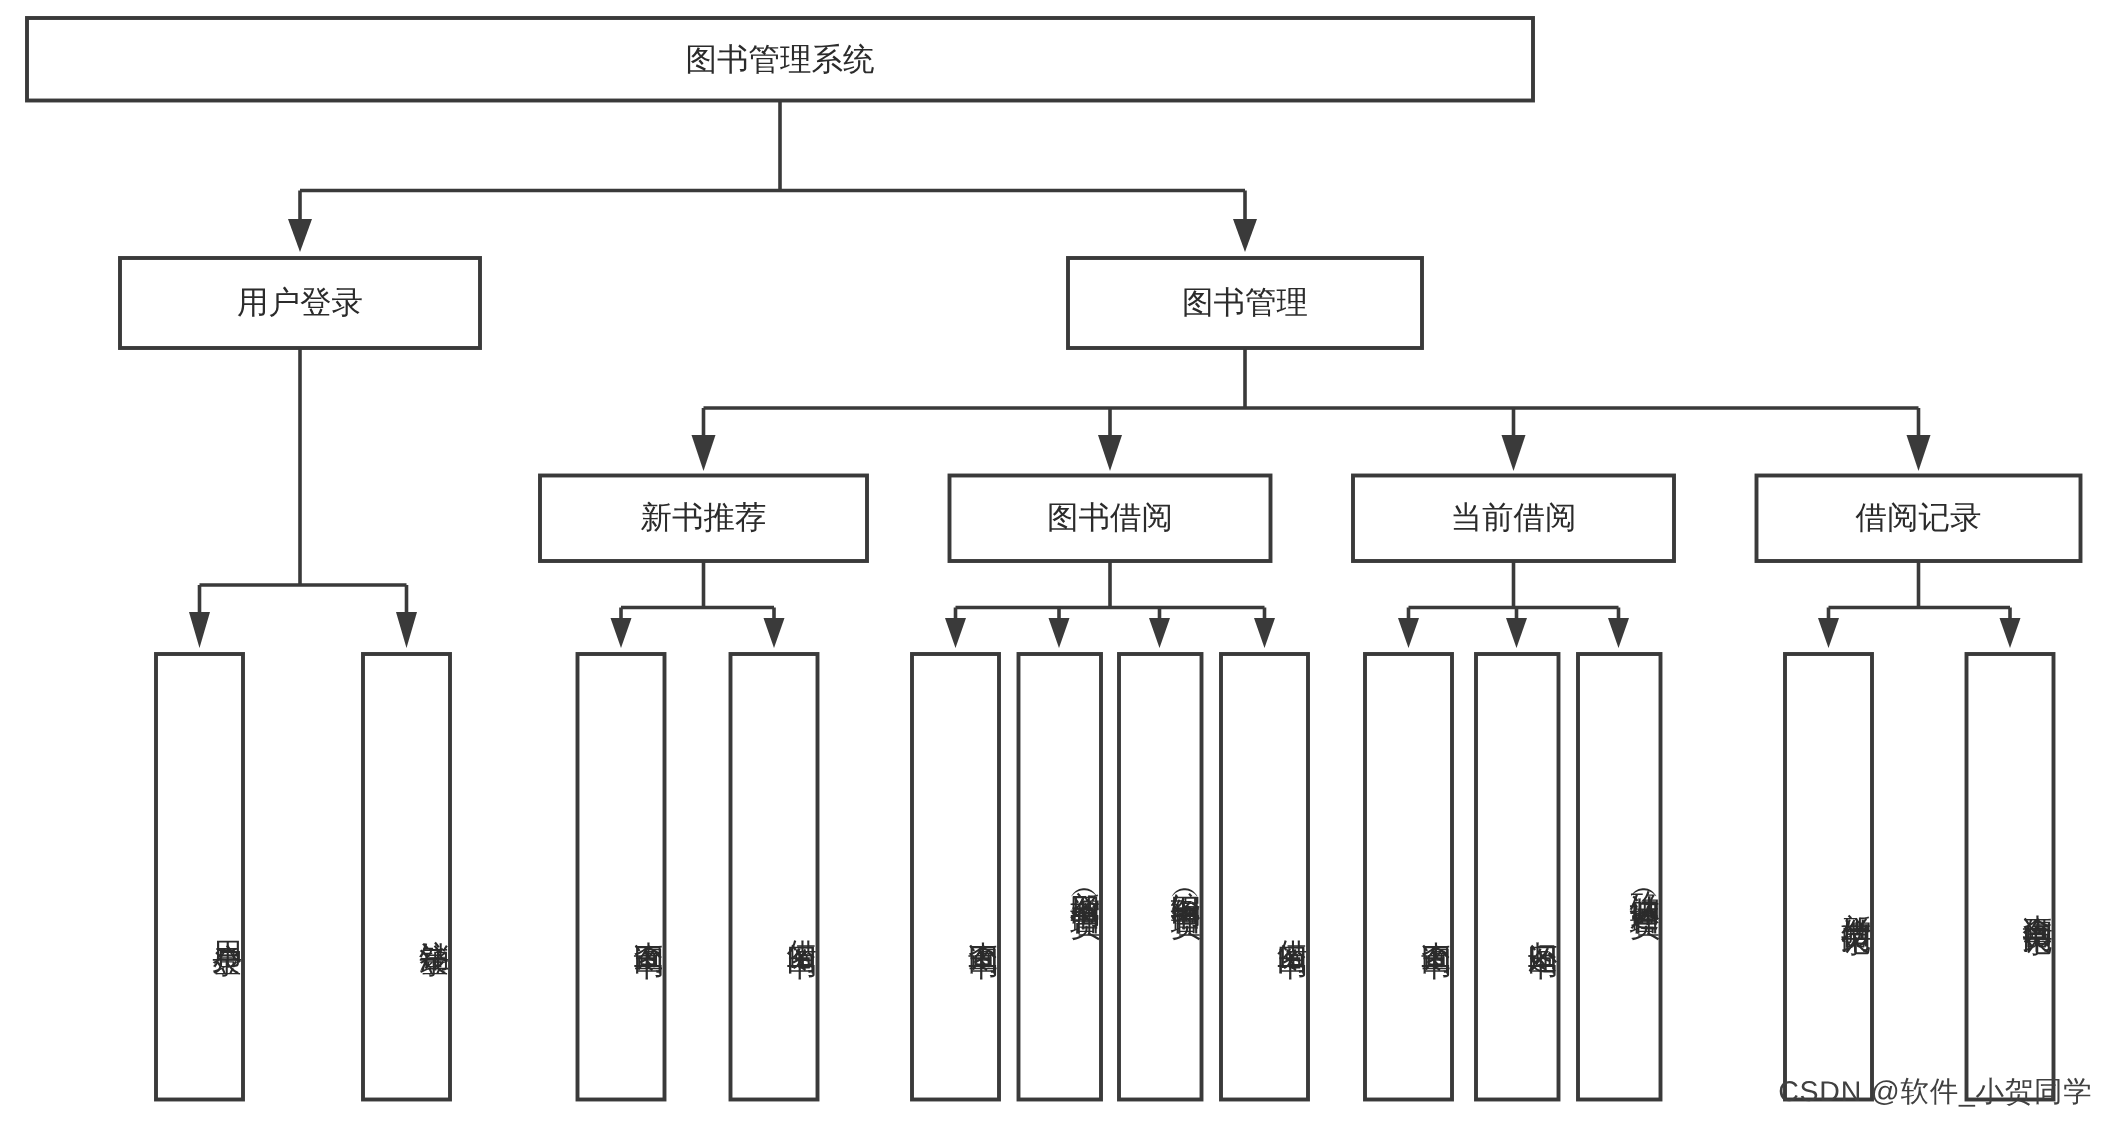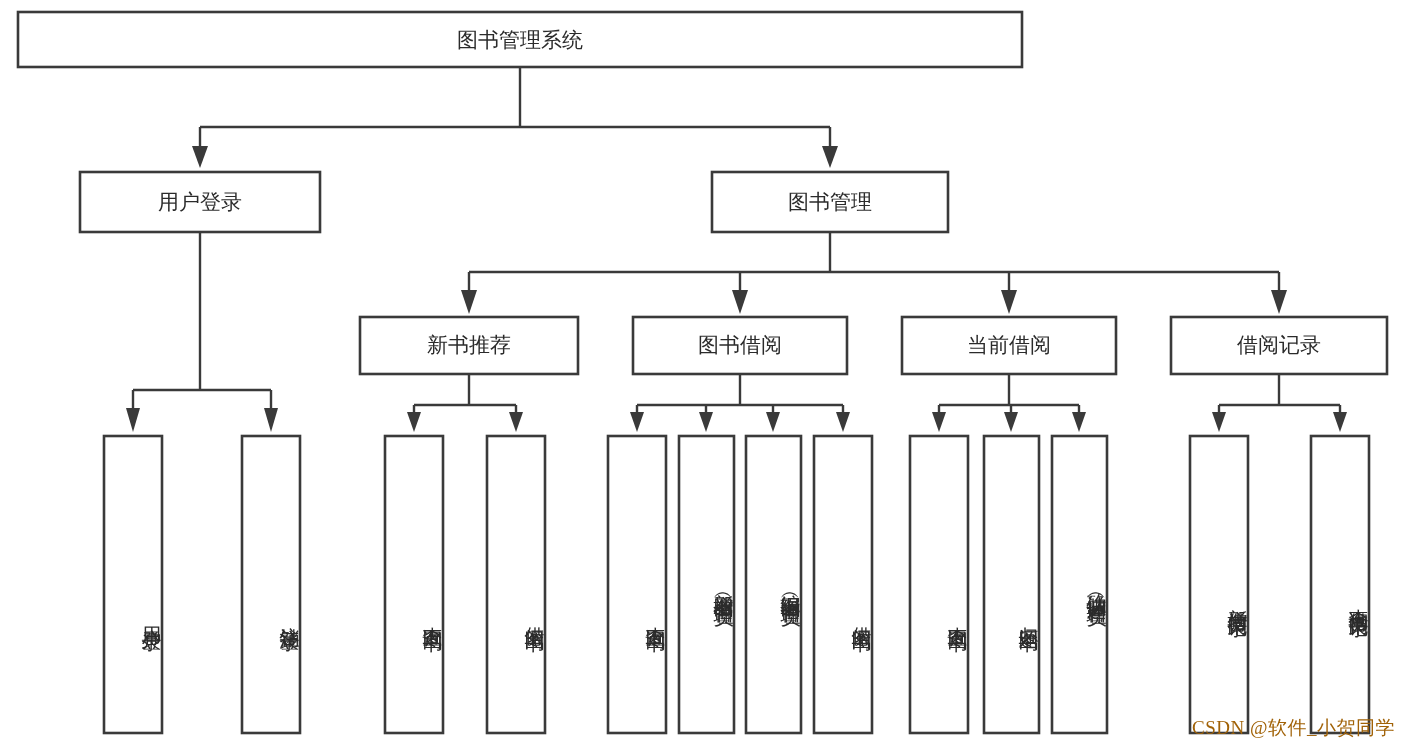--- a/index.html
+++ b/index.html
@@ -61,23 +61,23 @@
     text-align: center;
     pointer-events: none;
     display: flex;
     align-items: flex-start;
     justify-content: center;
   }
   .watermark {
     position: absolute;
     right: 10px;
     bottom: 6px;
-    color: #a16207;
+    color: #404040;
     font-size: 19px;
-    font-family: Liberation Serif, serif;
+    font-family: Liberation Sans, sans-serif;
     letter-spacing: 0.5px;
     white-space: nowrap;
   }
 </style>
 </head>
 <body>
 
 <div id="diagram-root">
 
   <svg id="tree-svg" viewBox="0 0 1405 747">

